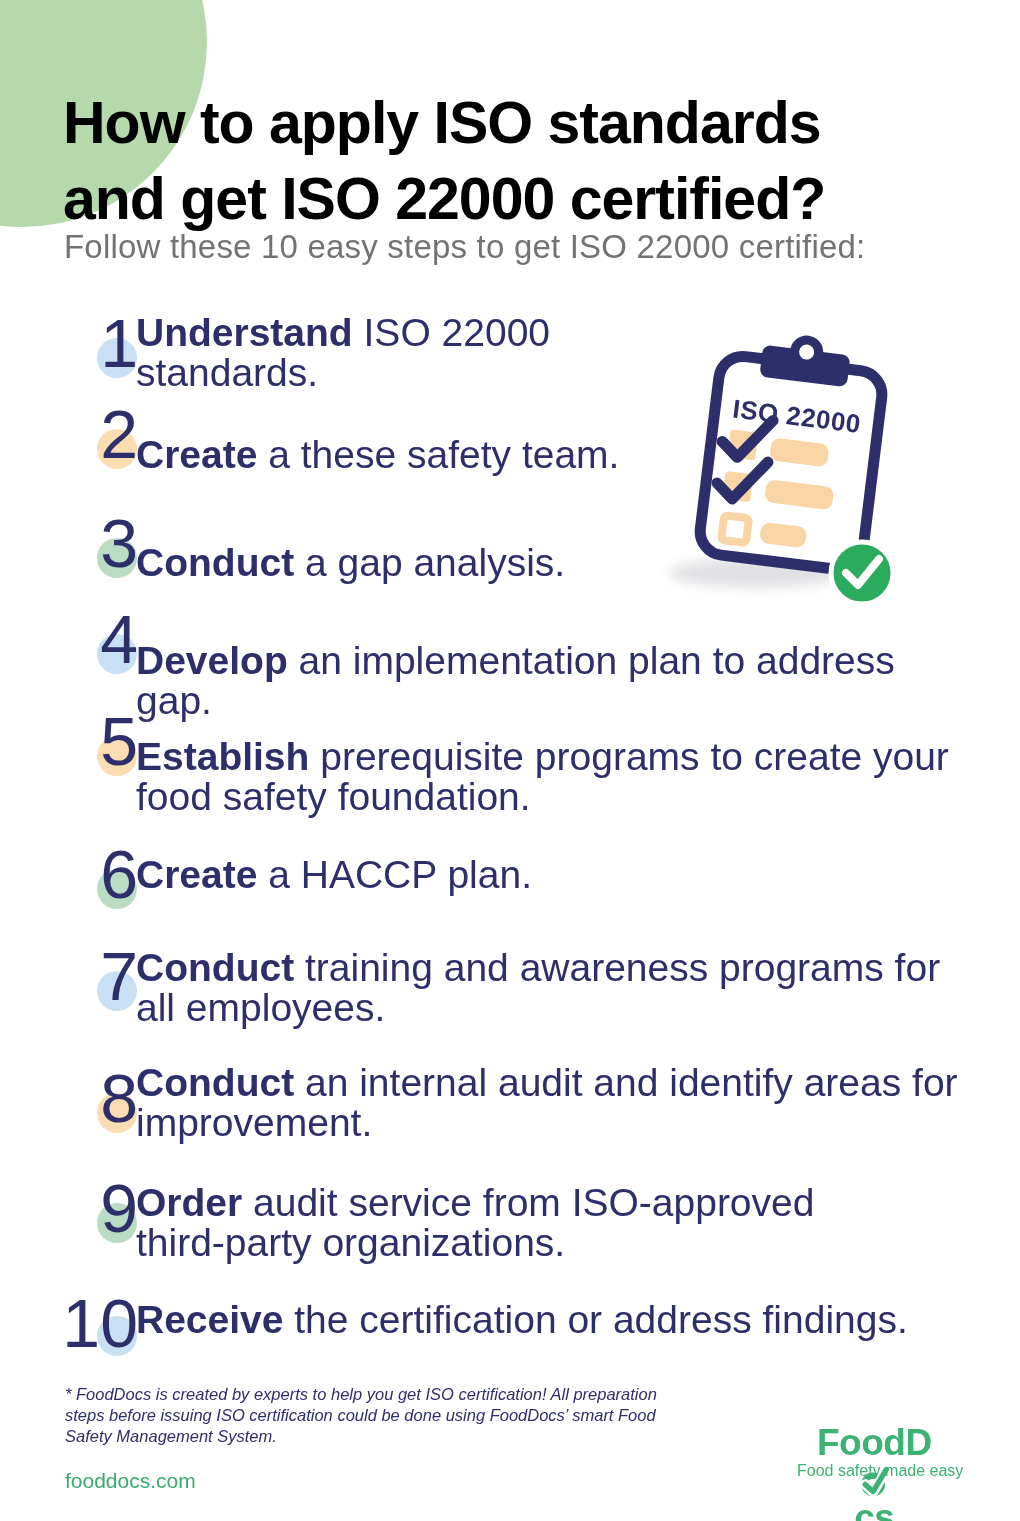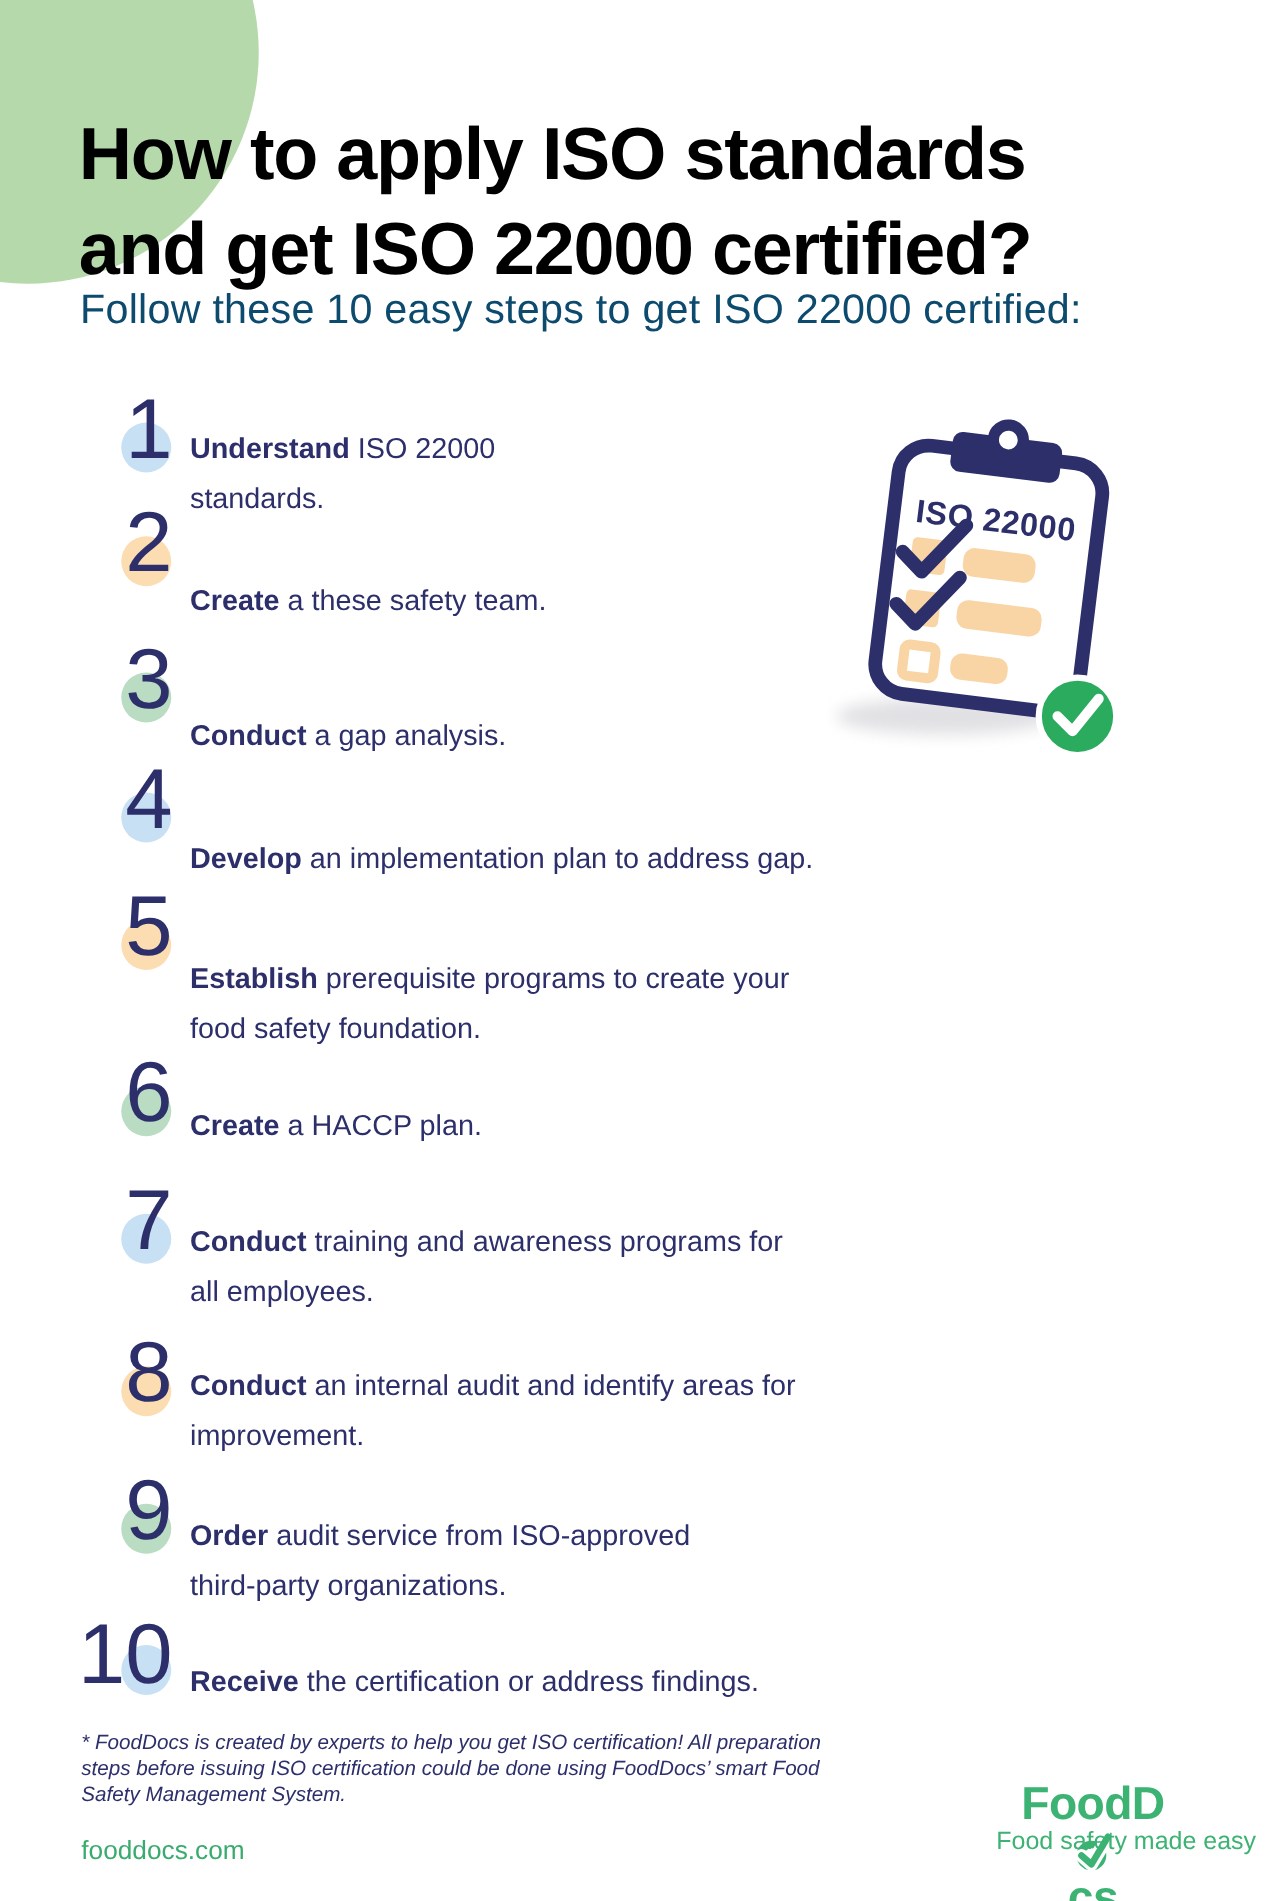--- a/index.html
+++ b/index.html
@@ -13,53 +13,53 @@
     position:absolute; left:-163px; top:-143px; width:370px; height:370px;
     border-radius:50%; background:#b6d9ac; z-index:0;
   }
   .title {
     position:absolute; left:63px; top:45px; z-index:2;
     font-size:59px; font-weight:bold; line-height:76px; letter-spacing:-1px;
     white-space:pre-line; color:#000000;
   }
   .subtitle {
     position:absolute; left:64px; top:226px; z-index:2;
-    font-size:33px; line-height:42px; letter-spacing:0.2px; color:#0c4a6e;
+    font-size:33px; line-height:42px; letter-spacing:0.2px; color:#737373;
   }
   .num-circle {
     position:absolute; width:40px; height:40px; border-radius:50%; z-index:1;
   }
   .step-num {
     position:absolute; left:48px; width:90px; text-align:right; z-index:2;
     font-size:68px; line-height:68px; font-weight:400; color:#2d2f6b;
   }
   .step-text {
-    position:absolute; left:152px; width:845px; z-index:2;
-    font-size:23px; line-height:40px; color:#2d2f6b; white-space:pre-line;margin-top:25px;
+    position:absolute; left:136px; width:845px; z-index:2;
+    font-size:39px; line-height:40px; color:#2d2f6b; white-space:pre-line;
   }
   .step-text .lead { font-weight:bold; }
   .clipboard-illustration { position:absolute; left:652px; top:325px; z-index:1; }
   .disclaimer {
     position:absolute; left:65px; top:1384px; width:700px; z-index:2;
     font-size:16.5px; font-style:italic; line-height:21px; color:#2d2f6b;
     white-space:pre-line;
   }
   .website {
     position:absolute; left:65px; top:1469px; z-index:2;
     font-size:21px; color:#3aab6e; text-decoration:none;text-align:right;
   }
   .brand-logo {
     position:absolute; left:817px; top:1422px; z-index:2;
     display:flex; align-items:center;
     font-size:37px; font-weight:bold; color:#3cb273; letter-spacing:-0.5px;flex-direction:column;
   }
   .brand-logo svg { margin:0 -1px 1px -1px; display:block; }
   .tagline {
     position:absolute; left:797px; top:1462px; z-index:2;
-    font-size:20px; color:#3cb273;
+    font-size:16px; color:#3cb273;
   }
 </style>
 </head>
 <body>
 
 <div class="blob"></div>
 
 <h1 class="title">How to apply ISO standards
 and get ISO 22000 certified?</h1>
 <div class="subtitle">Follow these 10 easy steps to get ISO 22000 certified:</div>

